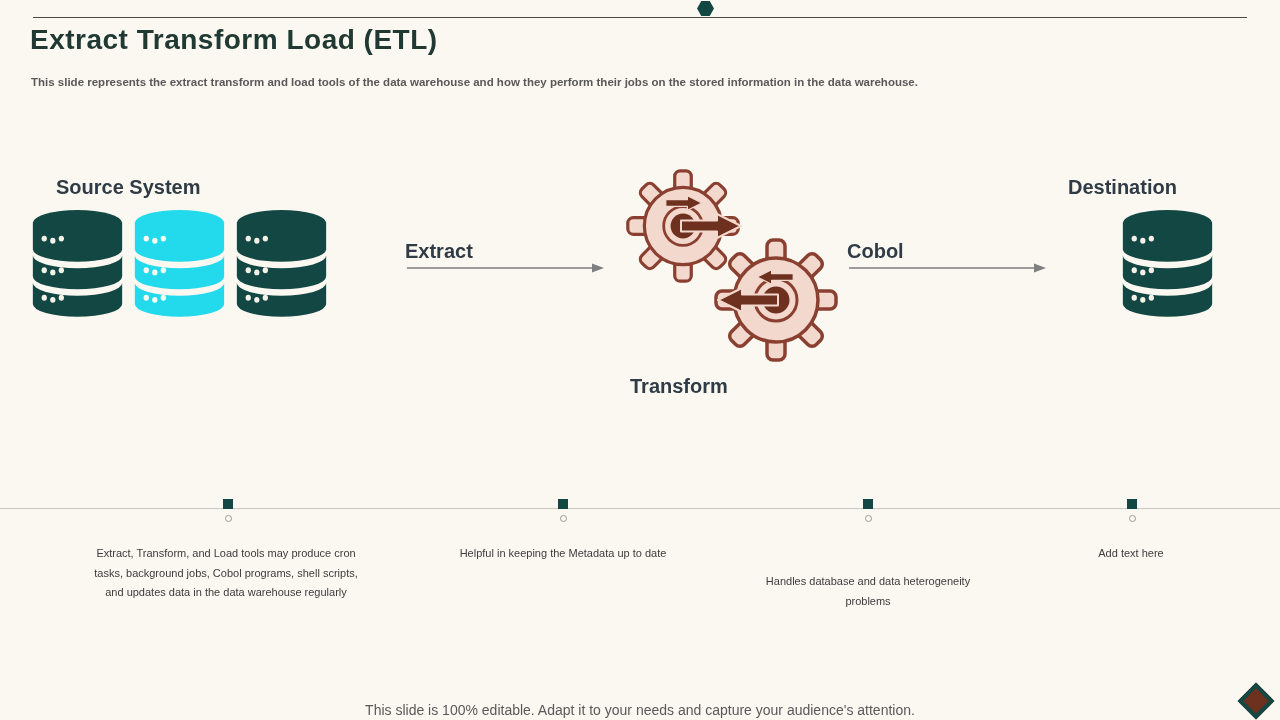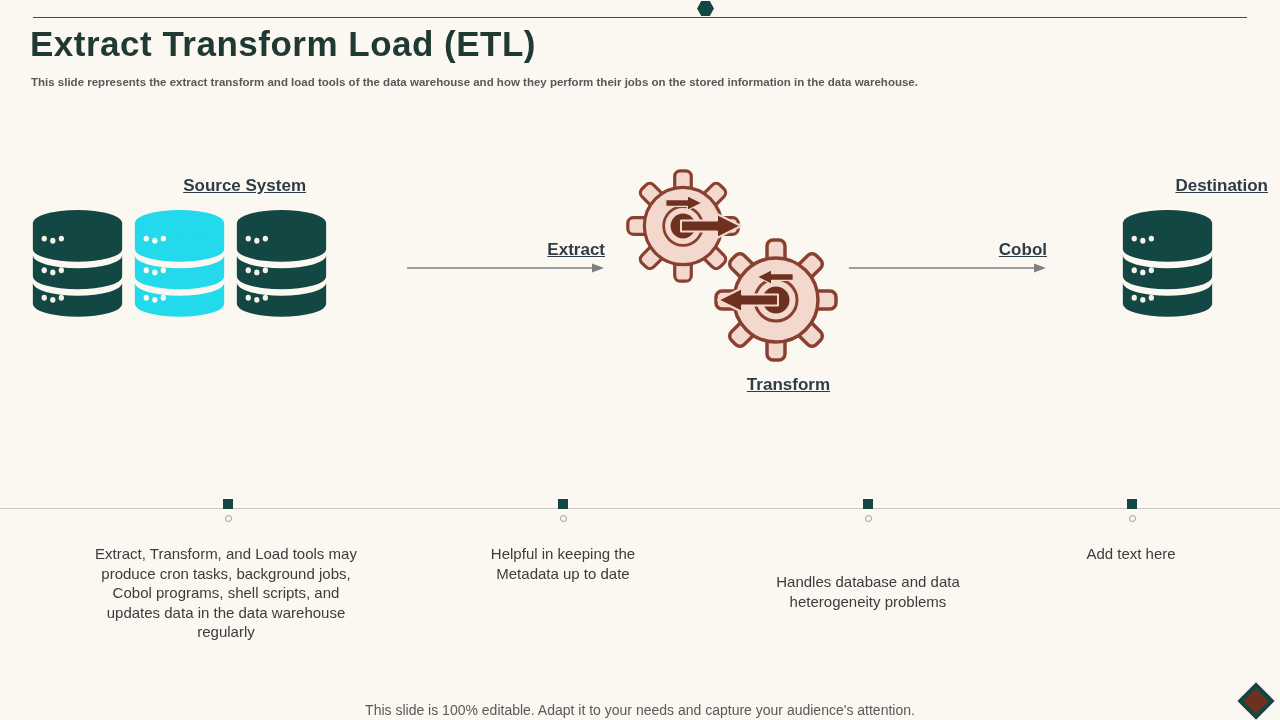--- a/index.html
+++ b/index.html
@@ -13,32 +13,32 @@
   
   .top-rule { position: absolute; left: 33px; top: 17px; width: 1214px; height: 1px; background: #4a4a46; }
   .top-hex {
     position: absolute; left: 697px; top: 1px; width: 17px; height: 15px;
     background: var(--teal, #134744);
     clip-path: polygon(25% 0, 75% 0, 100% 50%, 75% 100%, 25% 100%, 0 50%);
   }
 
   .title {
     position: absolute; left: 30px; top: 24px; margin: 0;
-    font-size: 35px; font-weight: 700; letter-spacing: 0.5px;
+    font-size: 28px; font-weight: 700; letter-spacing: 0.5px;
     color: var(--title, #203A33);
   }
   .desc {
     position: absolute; left: 31px; top: 76px; margin: 0;
     font-size: 11.5px; color: var(--muted, #595959); font-weight: bold;
   }
 
   
   .label {
-    position: absolute; font-size: 17px; font-weight: 700;
-    color: var(--text_dark, #2F3C46); text-align: right; text-decoration: underline;
+    position: absolute; font-size: 20px; font-weight: 700;
+    color: var(--text_dark, #2F3C46); text-align: left;
   }
   .src-label   { left: 56px;   top: 176px; width: 250px; }
   .dest-label  { left: 1068px; top: 176px; width: 200px; }
   .extract-label   { left: 405px; top: 240px; width: 200px; }
   .load-label      { left: 847px; top: 240px; width: 200px; }
   .transform-label { left: 630px; top: 375px; width: 200px; }
 
   
   .db-row { position: absolute; left: 30px; top: 209px; display: flex; gap: 7px; }
   .db { width: 95px; height: 112px; --db-fill: var(--teal, #134744); --db-dot: #F6F1E6; }
@@ -66,21 +66,21 @@
 
   
   .bottom-rule { position: absolute; left: 0; top: 508px; width: 1280px; height: 1px; background: #C9C8C2; }
   .marker { position: absolute; top: 499px; width: 12px; }
   .m1 { left: 222px; } .m2 { left: 557px; } .m3 { left: 862px; } .m4 { left: 1126px; }
   .marker-square { width: 10px; height: 10px; background: var(--teal, #134744); margin: 0 auto; }
   .marker-dot { width: 5px; height: 5px; border: 1px solid #9A9A94; border-radius: 50%; margin: 6px auto 0; }
 
   .note {
     position: absolute; top: 544px;
-    font-size: 15px; line-height: 19.5px; text-align: center;
+    font-size: 11px; line-height: 19.5px; text-align: center;
     color: var(--body_text, #3C3C3C);
   }
   .n1 { left: 88px;  width: 276px; }
   .n2 { left: 458px; width: 210px; }
   .n3 { left: 748px; width: 240px; margin-top: 28px; }
   .n4 { left: 1056px; width: 150px; }
 
   .footer {
     position: absolute; left: 0; top: 702px; width: 1280px;
     text-align: center; font-size: 14px; color: var(--muted, #595959);

